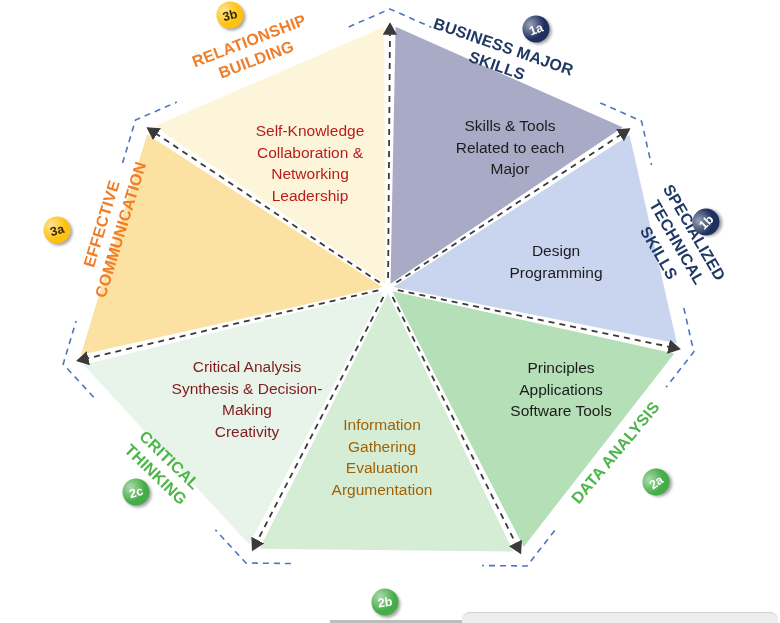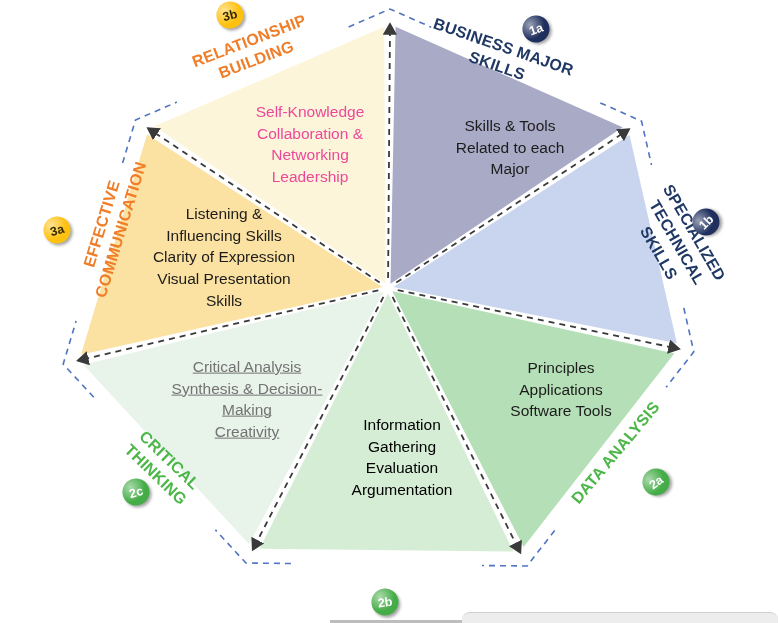--- a/index.html
+++ b/index.html
@@ -73,37 +73,34 @@
       <polyline points="554.7,530.5 527.0,566.0 482.0,565.5"></polyline>
       <polyline points="290.9,563.5 245.9,563.0 215.4,529.9"></polyline>
       <polyline points="93.7,397.2 63.2,364.1 76.1,321.0"></polyline>
       <polyline points="122.6,163.1 135.5,120.0 176.8,102.1"></polyline>
     </g>
   </svg>
 
   <div class="seg-content" style="left: 492px; top: 148px; color: rgb(28, 28, 28); padding-left: 36px;">Skills &amp; Tools
 Related to each
 Major</div>
+  <div class="seg-content" style="left: 556px; top: 262px; color: rgb(28, 28, 28);">Design
+Programming</div>
   <div class="seg-content" style="left: 561px; top: 390px; color: rgb(28, 28, 28);">Principles
 Applications
 Software Tools</div>
-  <div class="seg-content" style="left: 402px; top: 457px; color: #000000;">Information
+  <div class="seg-content" style="left: 382px; top: 457px; color: #a16207;">Information
 Gathering
 Evaluation
 Argumentation</div>
-  <div class="seg-content" style="left: 247px; top: 399px; color: #737373; text-decoration: underline;">Critical Analysis
+  <div class="seg-content" style="left: 247px; top: 399px; color: #7f1d1d;">Critical Analysis
 Synthesis &amp; Decision-
 Making
 Creativity</div>
-  <div class="seg-content" style="left: 224px; top: 257px; color: rgb(28, 28, 28);">Listening &amp;
-Influencing Skills
-Clarity of Expression
-Visual Presentation
-Skills</div>
-  <div class="seg-content" style="left: 310px; top: 144px; color: #ec4899;">Self-Knowledge
+  <div class="seg-content" style="left: 310px; top: 163px; color: #b91c1c;">Self-Knowledge
 Collaboration &amp;
 Networking
 Leadership</div>
 
   <div class="seg-title" style="left: 500px; top: 57px; transform: translate(-50%, -50%) rotate(19deg); color: rgb(31, 56, 100);">BUSINESS MAJOR
 SKILLS</div>
   <div class="seg-title" style="left: 676px; top: 243px; transform: translate(-50%, -50%) rotate(60deg); color: rgb(31, 56, 100);">SPECIALIZED
 TECHNICAL SKILLS</div>
   <div class="seg-title" style="left: 616px; top: 453px; transform: translate(-50%, -50%) rotate(-50deg); color: rgb(76, 182, 72);">DATA ANALYSIS</div>
   <div class="seg-title" style="left: 162px; top: 468px; transform: translate(-50%, -50%) rotate(44deg); color: rgb(76, 182, 72);">CRITICAL

